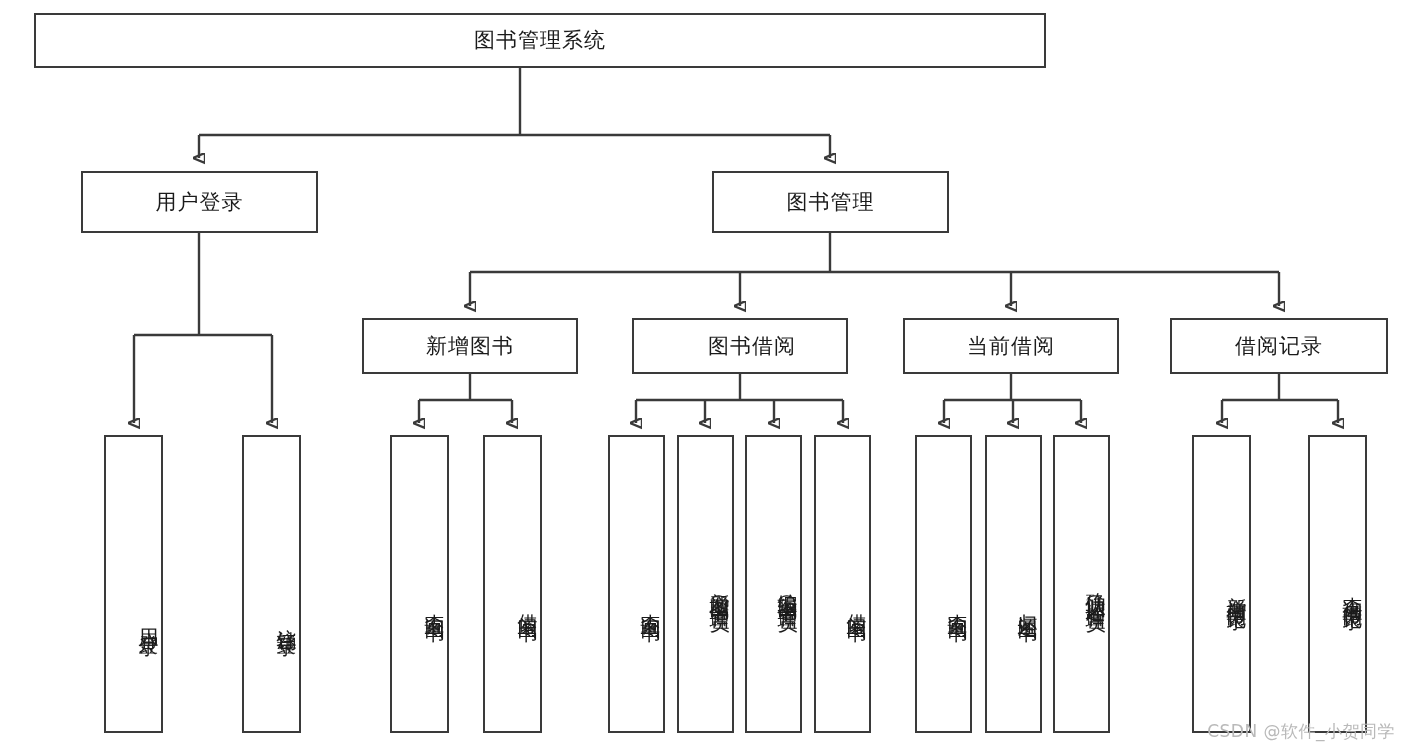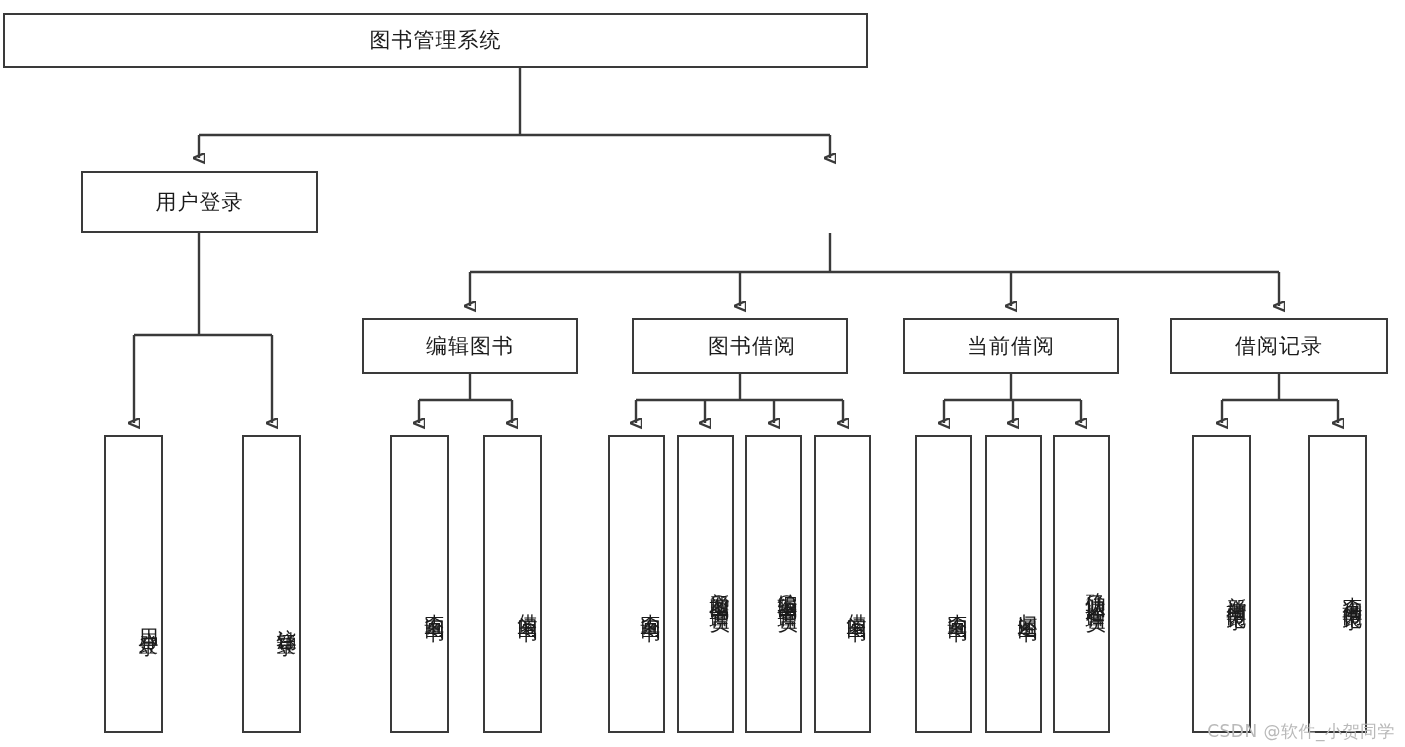--- a/index.html
+++ b/index.html
@@ -117,30 +117,33 @@
     <line x1="944" y1="400" x2="944" y2="423" marker-end="url(#arrow)"></line>
     <line x1="1013" y1="400" x2="1013" y2="423" marker-end="url(#arrow)"></line>
     <line x1="1081" y1="400" x2="1081" y2="423" marker-end="url(#arrow)"></line>
 
     <line x1="1279" y1="374" x2="1279" y2="400"></line>
     <line x1="1222" y1="400" x2="1338" y2="400"></line>
     <line x1="1222" y1="400" x2="1222" y2="423" marker-end="url(#arrow)"></line>
     <line x1="1338" y1="400" x2="1338" y2="423" marker-end="url(#arrow)"></line>
   </svg>
 
-  <div class="node horiz" style="left:3px; top:13px; width:865px; height:55px;">
+  <div class="node horiz" style="left:34px; top:13px; width:1012px; height:55px;">
     <span class="label">图书管理系统</span>
   </div>
 
   <div class="node horiz" style="left:81px; top:171px; width:237px; height:62px;">
     <span class="label">用户登录</span>
   </div>
+  <div class="node horiz" style="left:712px; top:171px; width:237px; height:62px;">
+    <span class="label">图书管理</span>
+  </div>
 
   <div class="node horiz" style="left:362px; top:318px; width:216px; height:56px;">
-    <span class="label">编辑图书</span>
+    <span class="label">新增图书</span>
   </div>
   <div class="node horiz" style="left:632px; top:318px; width:216px; height:56px;padding-left:24px;">
     <span class="label">图书借阅</span>
   </div>
   <div class="node horiz" style="left:903px; top:318px; width:216px; height:56px;">
     <span class="label">当前借阅</span>
   </div>
   <div class="node horiz" style="left:1170px; top:318px; width:218px; height:56px;">
     <span class="label">借阅记录</span>
   </div>

